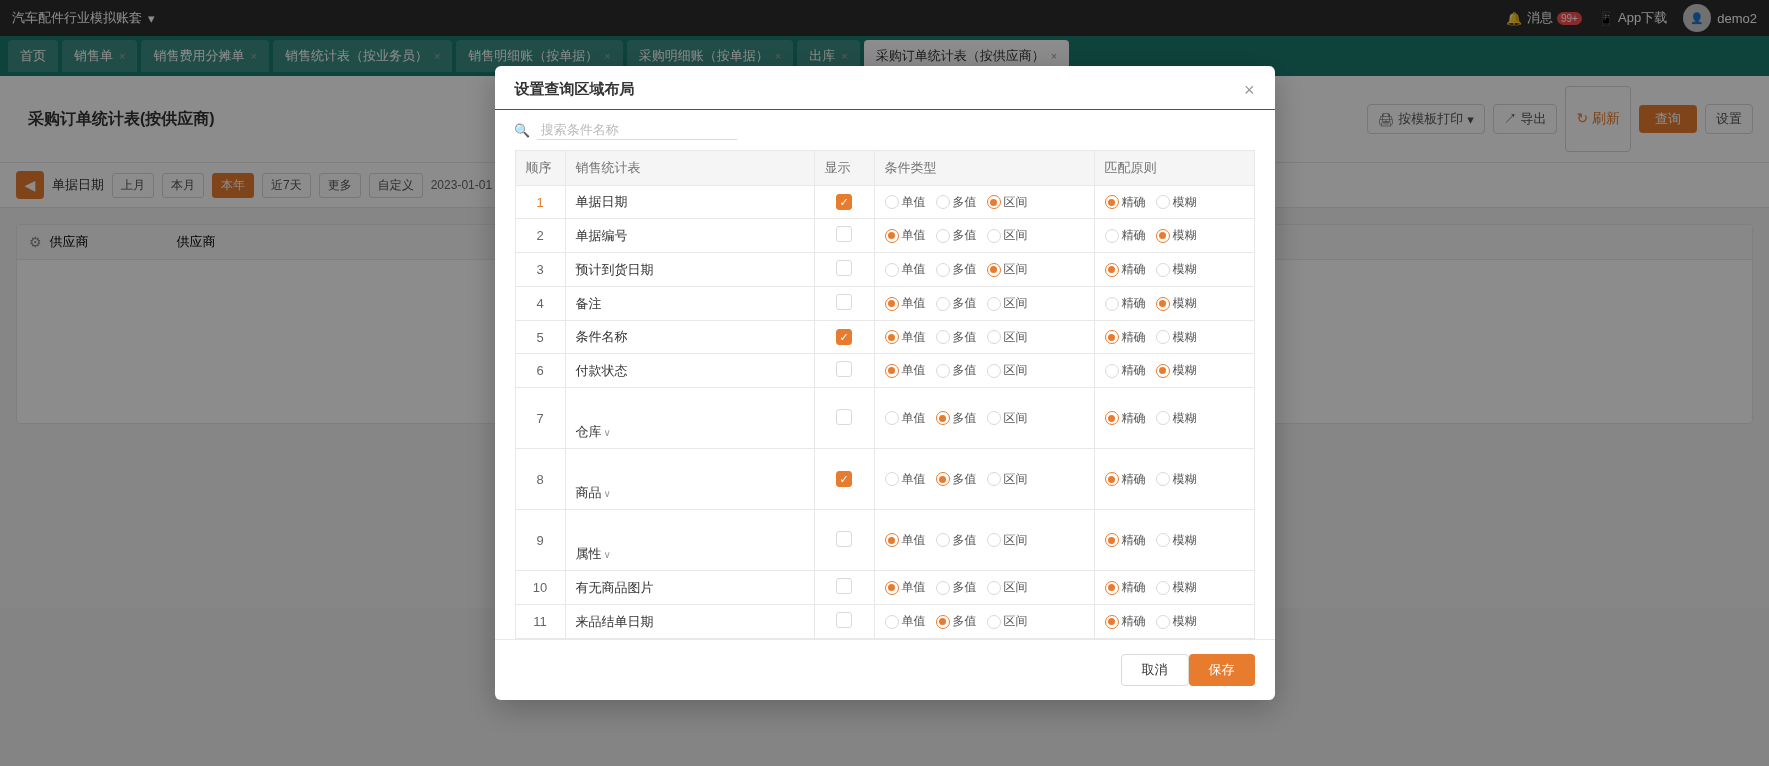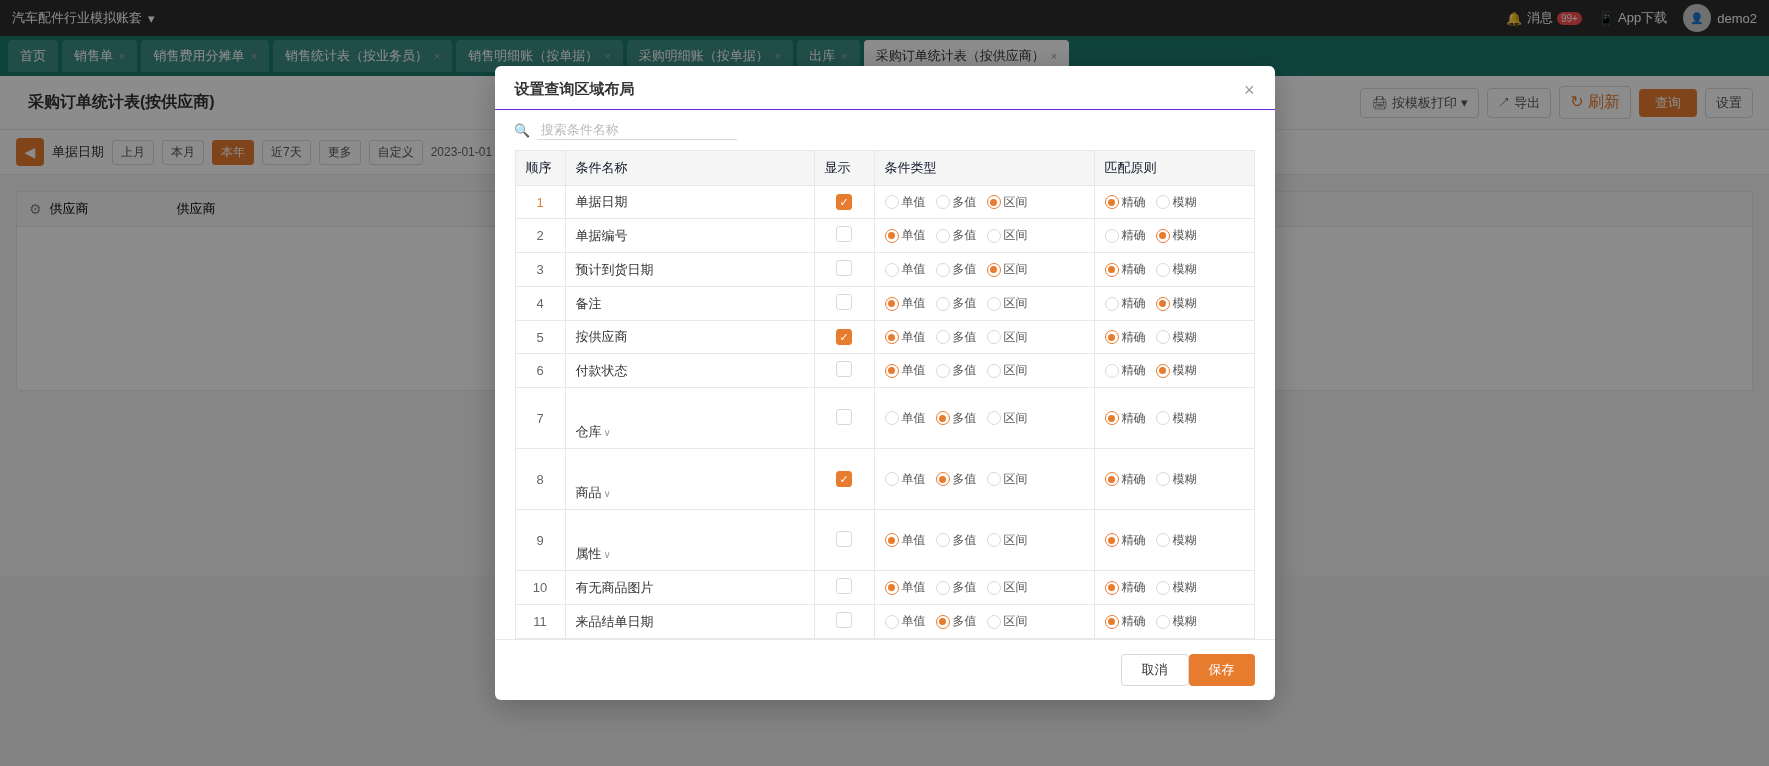--- a/index.html
+++ b/index.html
@@ -52,21 +52,21 @@
       padding: 10px 16px;
       border-bottom: 1px solid #e8e8e8;
       display: flex;
       align-items: center;
       justify-content: space-between;
     }
     .page-title { font-size: 16px; font-weight: bold; color: #333; margin-left: 12px; }
     .header-actions { display: flex; gap: 8px; align-items: center; }
     .btn-print { border: 1px solid #d9d9d9; background: #fff; padding: 5px 10px; border-radius: 4px; cursor: pointer; font-size: 13px; color: #555; display: flex; align-items: center; gap: 4px; }
     .btn-export { border: 1px solid #d9d9d9; background: #fff; padding: 5px 10px; border-radius: 4px; cursor: pointer; font-size: 13px; color: #555; }
-    .btn-refresh { border: 1px solid #d9d9d9; background: #fff; padding: 5px 10px; border-radius: 4px; cursor: pointer; font-size: 16px; color: #e87c2e; }
+    .btn-refresh { border: 1px solid #d9d9d9; background: #fff; padding: 23px 10px; border-radius: 4px; cursor: pointer; font-size: 14px; color: #e87c2e; }
     .btn-query { background: #e87c2e; color: #fff; border: none; padding: 5px 16px; border-radius: 4px; cursor: pointer; font-size: 13px; }
     .btn-settings { background: #fff; border: 1px solid #d9d9d9; color: #555; padding: 5px 10px; border-radius: 4px; cursor: pointer; font-size: 13px; }
 
     
     .filter-bar {
       background: #fff;
       padding: 8px 16px;
       display: flex;
       align-items: center;
       gap: 8px;
@@ -136,21 +136,21 @@
 
     
     .modal-table { flex: 1; overflow-y: auto; padding: 0 20px; }
     .modal-table table { width: 100%; border-collapse: collapse; }
     .modal-table th {
       background: #f5f5f5;
       border: 1px solid #e8e8e8;
       padding: 8px 10px;
       font-size: 13px;
       font-weight: 500;
-      color: #0f172a;
+      color: #737373;
       text-align: left;
       position: sticky;
       top: 0;
     }
     .modal-table td {
       border: 1px solid #e8e8e8;
       padding: 7px 10px;
       font-size: 13px;
       color: #333;
       vertical-align: middle;
@@ -326,21 +326,21 @@
       </div>
 
       <div class="modal-table">
         <table>
           <thead>
             <tr>
               <th class="col-order">
                 <span>顺序</span>
               </th>
               <th class="col-name">
-                <span>条件名称</span>
+                <span>销售统计表</span>
               </th>
               <th class="col-display">
                 <span>显示</span>
               </th>
               <th class="col-type">
                 <span>条件类型</span>
               </th>
               <th class="col-match">
                 <span>匹配原则</span>
               </th>
@@ -474,21 +474,21 @@
                     </label>
                     <label class="radio-item">
                       <span class="radio-circle selected"></span>
                       <span>模糊</span>
                     </label>
                   </div>
                 </td>
               </tr>
               <tr>
                 <td class="col-order"><span class="order-num-plain">5</span></td>
-                <td class="col-name">按供应商</td>
+                <td class="col-name">条件名称</td>
                 <td class="col-display" style="text-align: center;"><div class="checkbox-custom checked"></div></td>
                 <td class="col-type">
                   <div class="radio-group">
                     <label class="radio-item">
                       <span class="radio-circle selected"></span>
                       <span>单值</span>
                     </label>
                     <label class="radio-item">
                       <span class="radio-circle"></span>
                       <span>多值</span>

